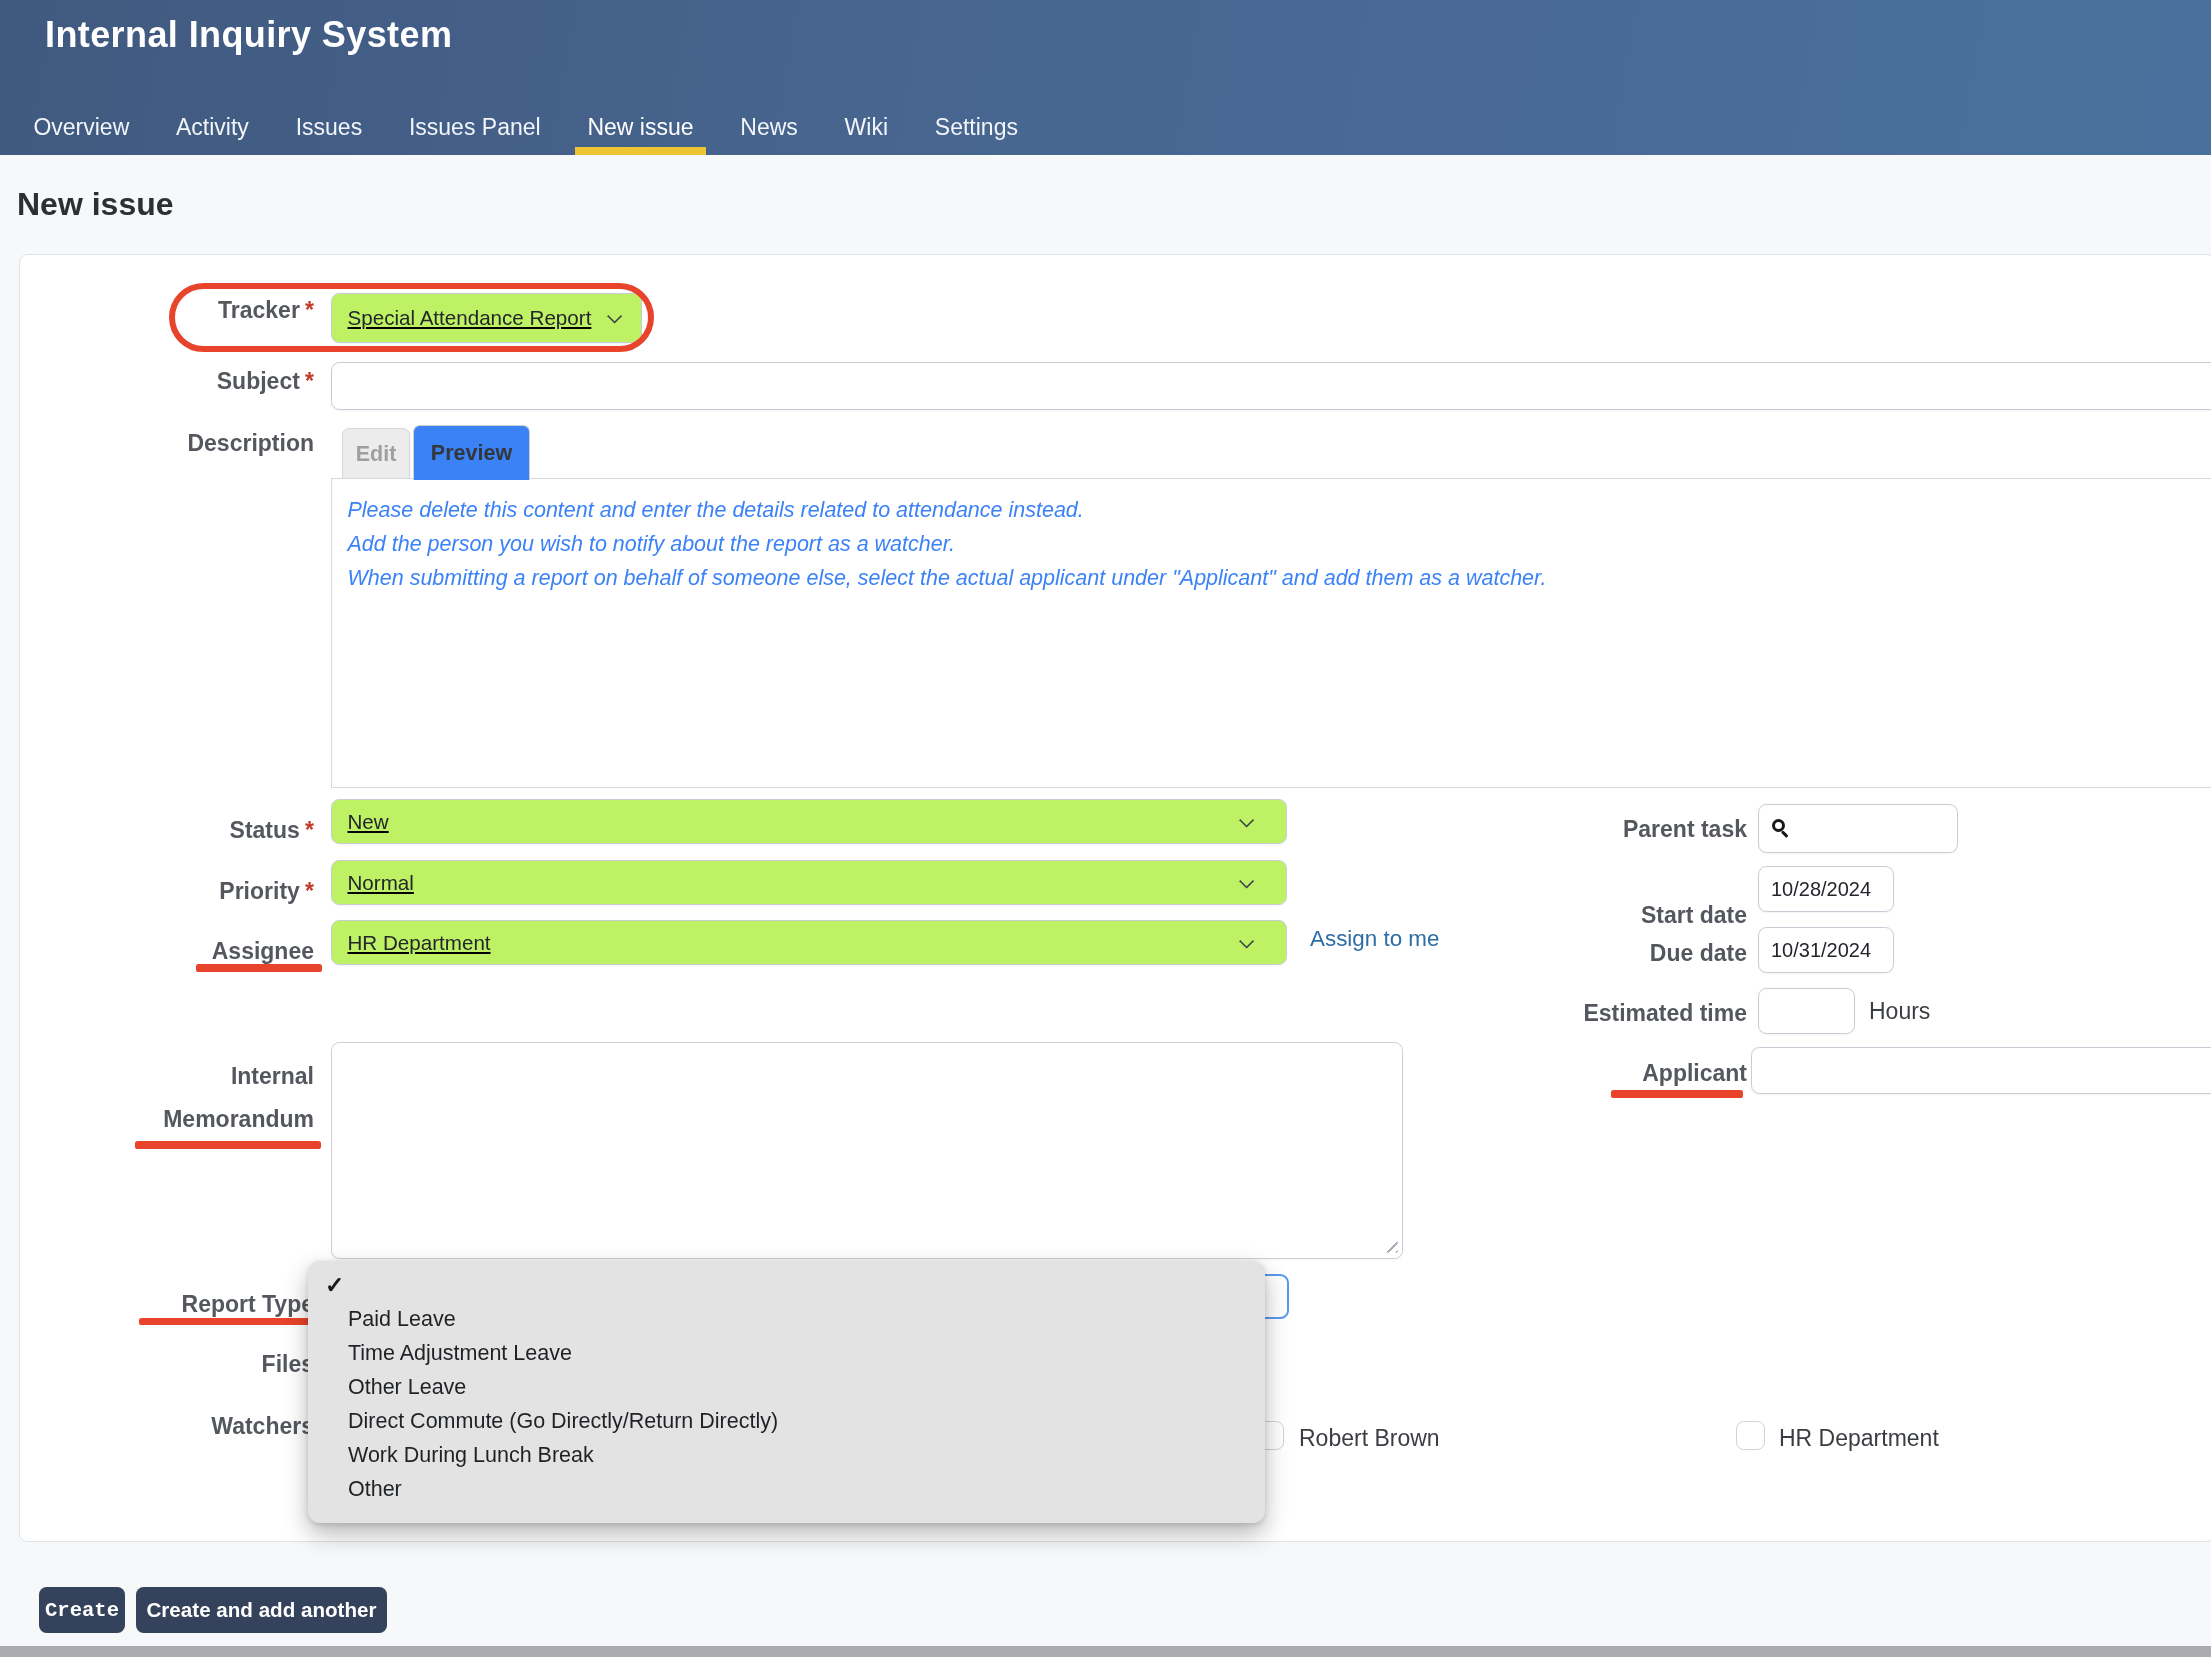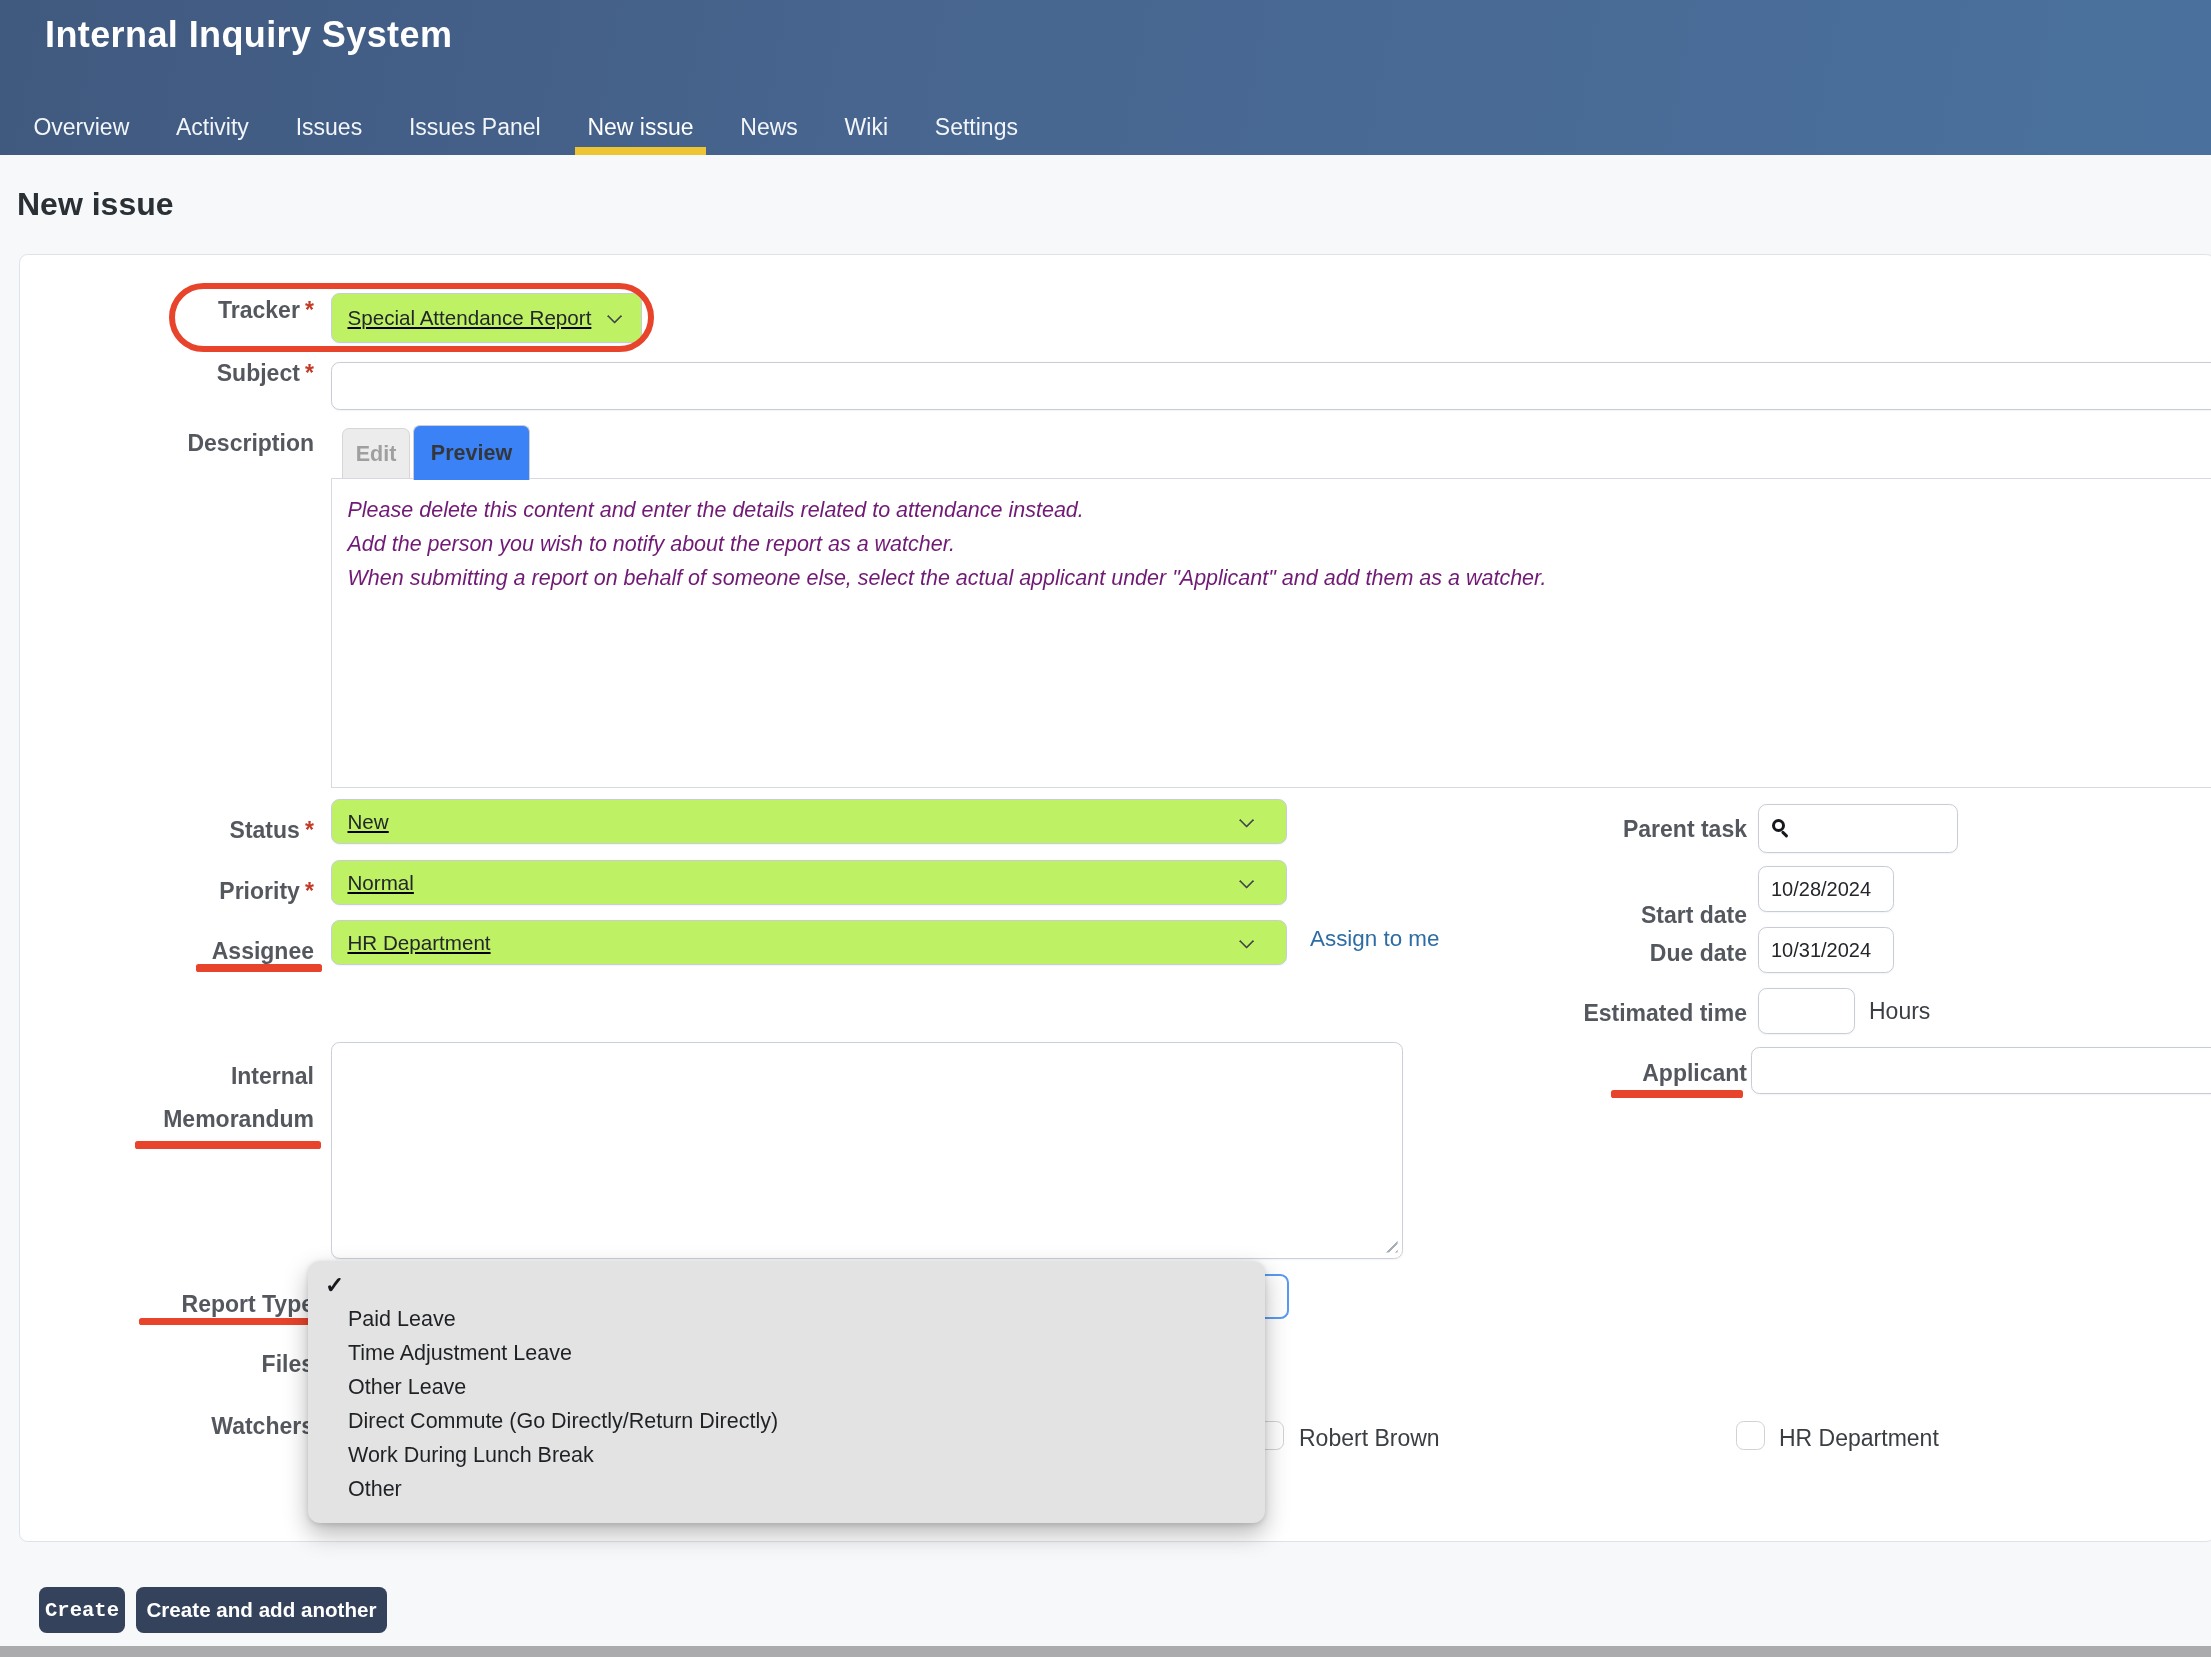--- a/index.html
+++ b/index.html
@@ -32,21 +32,21 @@
   .inpt { position:absolute; background:#ffffff; border:0.9px solid #c8cdd5; border-radius:8.6px;
           box-shadow:0 0.9px 1.7px rgba(20,30,50,.05); font-family:"Liberation Sans",sans-serif; font-size:20.6px; color:#23262b; padding:0 12px; outline:none; }
   .annot { position:absolute; background:#e8432b; border-radius:2.6px; z-index:6; }
 
   
   .tab { position:absolute; display:flex; align-items:center; justify-content:center; font-size:21.5px; font-weight:700;
          border:0.9px solid #d6d6d6; border-radius:6.9px 6.9px 0 0; cursor:pointer; }
   .tab-edit { background:#ececec; color:#9f9f9f; }
   .tab-preview { background:#3b82f6; color:#33373c; border-color:#cfcfcf; border-bottom:none; z-index:2; }
   .desc-box { position:absolute; background:#ffffff; border:0.9px solid #d6d9dd; z-index:1; padding:13.8px 15.5px; }
-  .desc-line { font-style:italic; font-size:21.5px; color:#701a75; line-height:34px; white-space:nowrap; }
+  .desc-line { font-style:italic; font-size:21.5px; color:#3b82f6; line-height:34px; white-space:nowrap; }
 
   .link { position:absolute; color:#2e6da4; font-size:22.4px; cursor:pointer; }
 
   
   .search-icon { position:absolute; width:17px; height:17px; }
   .search-icon .lens { position:absolute; left:0; top:0; width:13px; height:13px; border:3px solid #15181c; border-radius:50%; }
   .search-icon .tail { position:absolute; left:11.2px; top:11.2px; width:3.4px; height:7.7px; background:#15181c; transform:rotate(-45deg); border-radius:1.7px; }
 
   textarea.memo { position:absolute; resize:none; background:#fff; border:0.9px solid #ccd1d9; border-radius:8.6px;
                   box-shadow:0 0.9px 1.7px rgba(20,30,50,.05); outline:none; font-family:"Liberation Sans",sans-serif; font-size:20.6px; padding:10.3px 13.8px; }
@@ -94,21 +94,21 @@
 
   <div class="flabel" style="left:86px; top:297px;">
     <span>Tracker</span><span class="req">*</span>
   </div>
   <div class="sel" style="left:331px; top:293px; width:311px; height:50px;">
     <span class="sel-text">Special Attendance Report</span>
     <span class="chev" style="right:20.6px;"></span>
   </div>
   <div style="position:absolute; left:169px; top:283px; width:485px; height:69px; border:6px solid #e8432b; border-radius:38px; z-index:6;"></div>
 
-  <div class="flabel" style="left:86px; top:360px;">
+  <div class="flabel" style="left:86px; top:368px;">
     <span>Subject</span><span class="req">*</span>
   </div>
   <input class="inpt" style="left: 331px; top: 362px; width: 1893px; height: 48px;" value="">
 
   <div class="flabel" style="left:86px; top:430px;">Description</div>
   <div class="tab tab-edit" style="left:342px; top:428px; width:68px; height:52px;">Edit</div>
   <div class="tab tab-preview" style="left:413px; top:425px; width:117px; height:55px;">Preview</div>
   <div class="desc-box" style="left:331px; top:478px; width:1893px; height:310px;">
     <div class="desc-line">Please delete this content and enter the details related to attendance instead.</div>
     <div class="desc-line">Add the person you wish to notify about the report as a watcher.</div>

